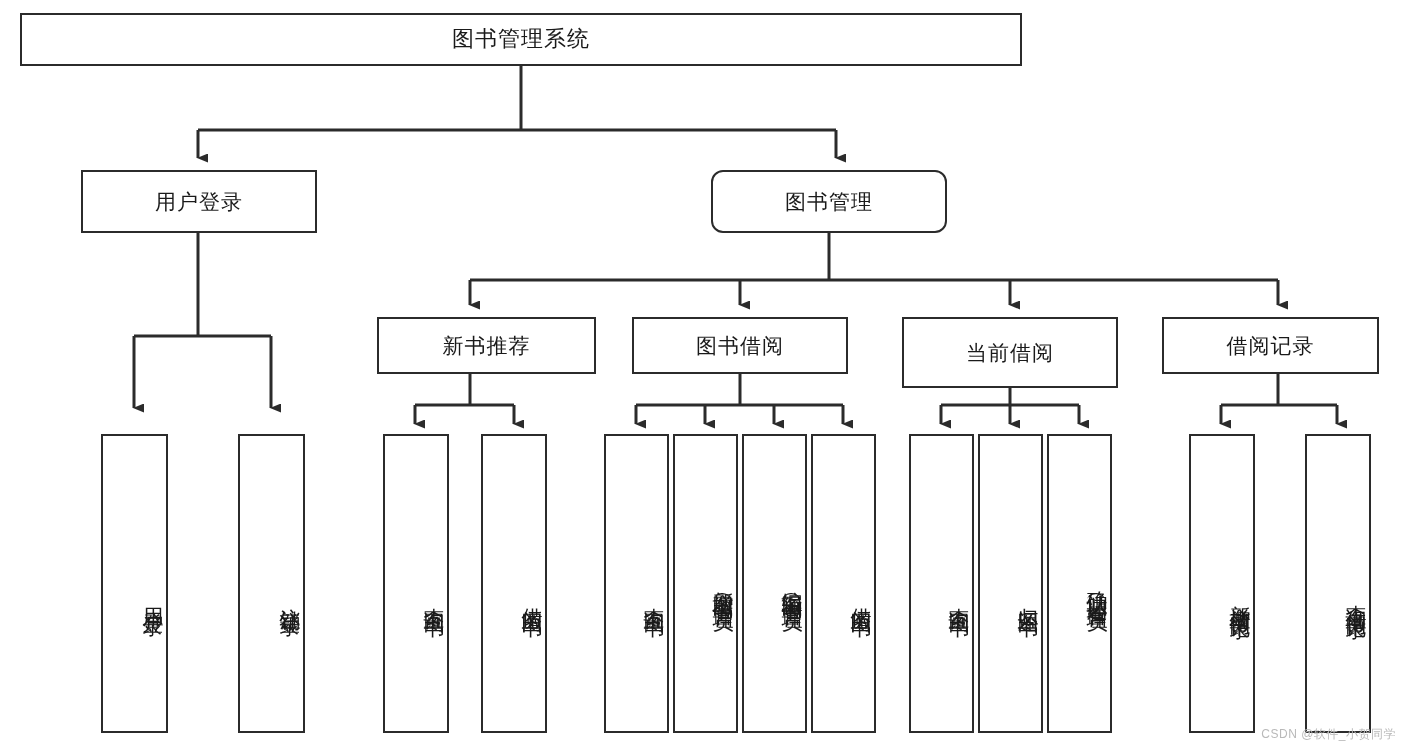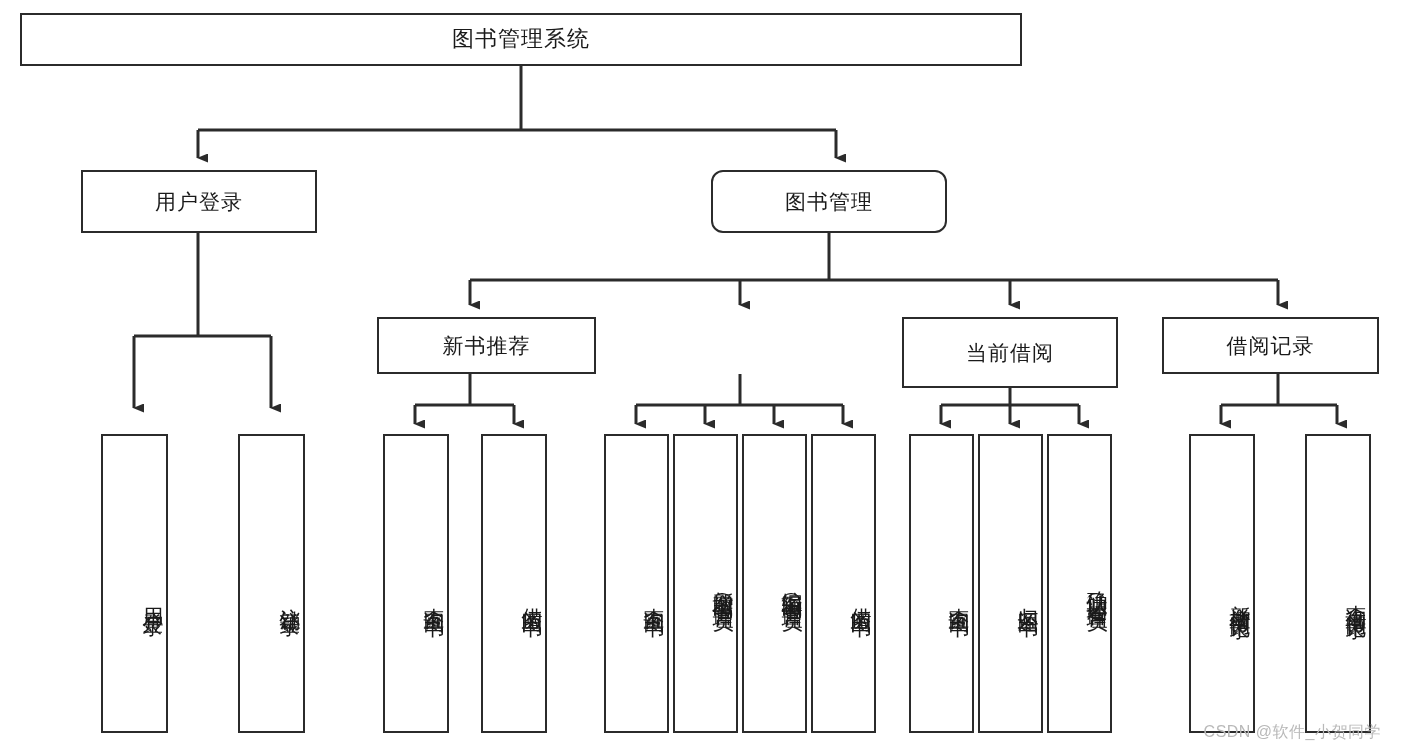--- a/index.html
+++ b/index.html
@@ -49,23 +49,23 @@
     line-height:1.25;
     padding-top:26px;
     align-items:flex-start;
     justify-content:center;
   }
   .node.v.tall{
     padding-top:8px;
   }
   #watermark{
     position:absolute;
-    right:24px;
+    right:9px;
     bottom:4px;
-    font-size:16px;
+    font-size:12px;
     color:#b9b9b9;
     letter-spacing:0.5px;
     white-space:nowrap;
     user-select:none;
   }
 </style>
 </head>
 <body>
 
 <div id="canvas">
@@ -120,20 +120,21 @@
       <path d="M1337,405 L1337,424" marker-end="url(#arw)"></path>
     </g>
   </svg>
 
   <div class="node h root" style="left:20px;top:13px;width:1002px;height:53px;">图书管理系统</div>
 
   <div class="node h" style="left:81px;top:170px;width:236px;height:63px;">用户登录</div>
   <div class="node h" style="left:711px;top:170px;width:236px;height:63px;border-radius:12px;">图书管理</div>
 
   <div class="node h" style="left:361px;top:317px;width:219px;height:57px;margin-left:16px;">新书推荐</div>
+  <div class="node h" style="left:632px;top:317px;width:216px;height:57px;">图书借阅</div>
   <div class="node h" style="left:902px;top:317px;width:216px;height:71px;">当前借阅</div>
   <div class="node h" style="left:1162px;top:317px;width:217px;height:57px;text-align:center;">借阅记录</div>
 
   <div class="node v" style="left:101px;top:434px;width:67px;height:299px;">用户登录</div>
   <div class="node v" style="left:238px;top:434px;width:67px;height:299px;">注销登录</div>
 
   <div class="node v" style="left:383px;top:434px;width:66px;height:299px;">查询图书</div>
   <div class="node v" style="left:481px;top:434px;width:66px;height:299px;">借阅图书</div>
 
   <div class="node v" style="left:604px;top:434px;width:65px;height:299px;">查询图书</div>

